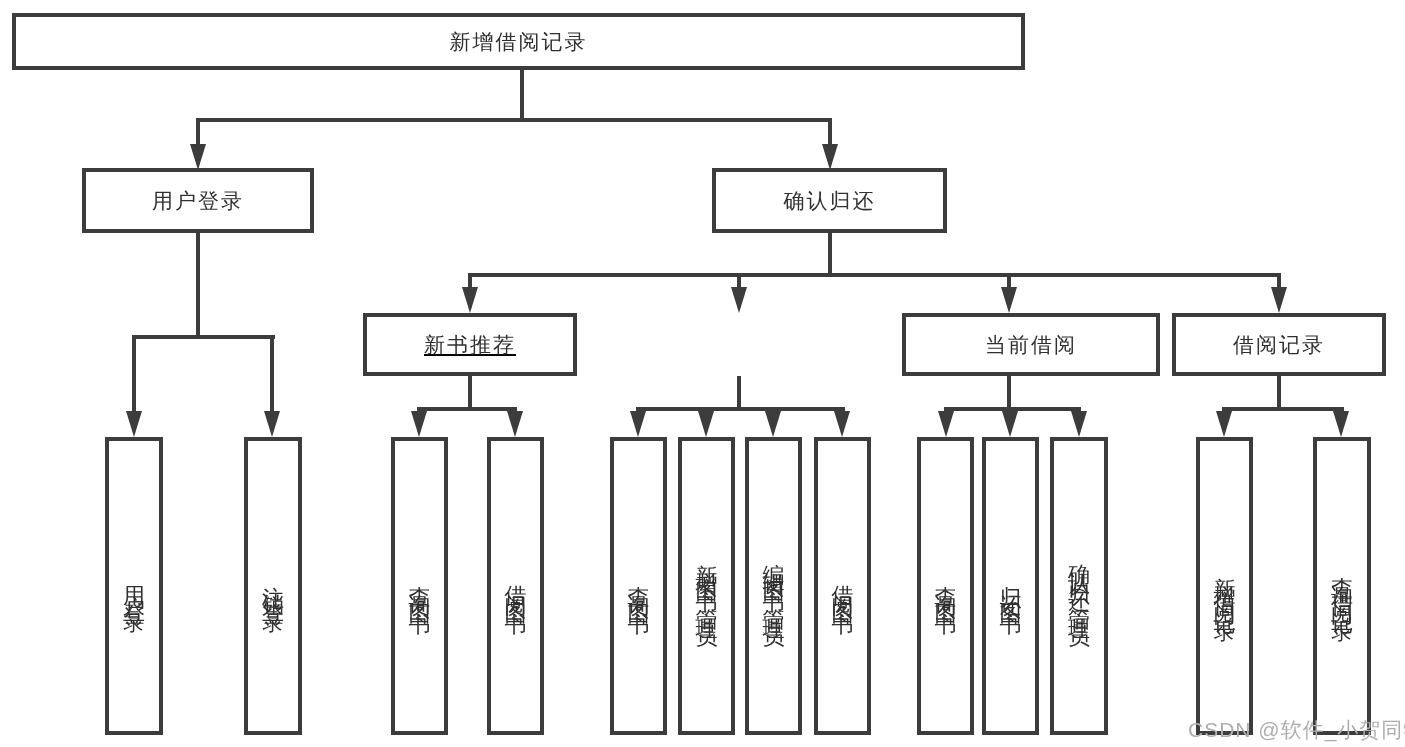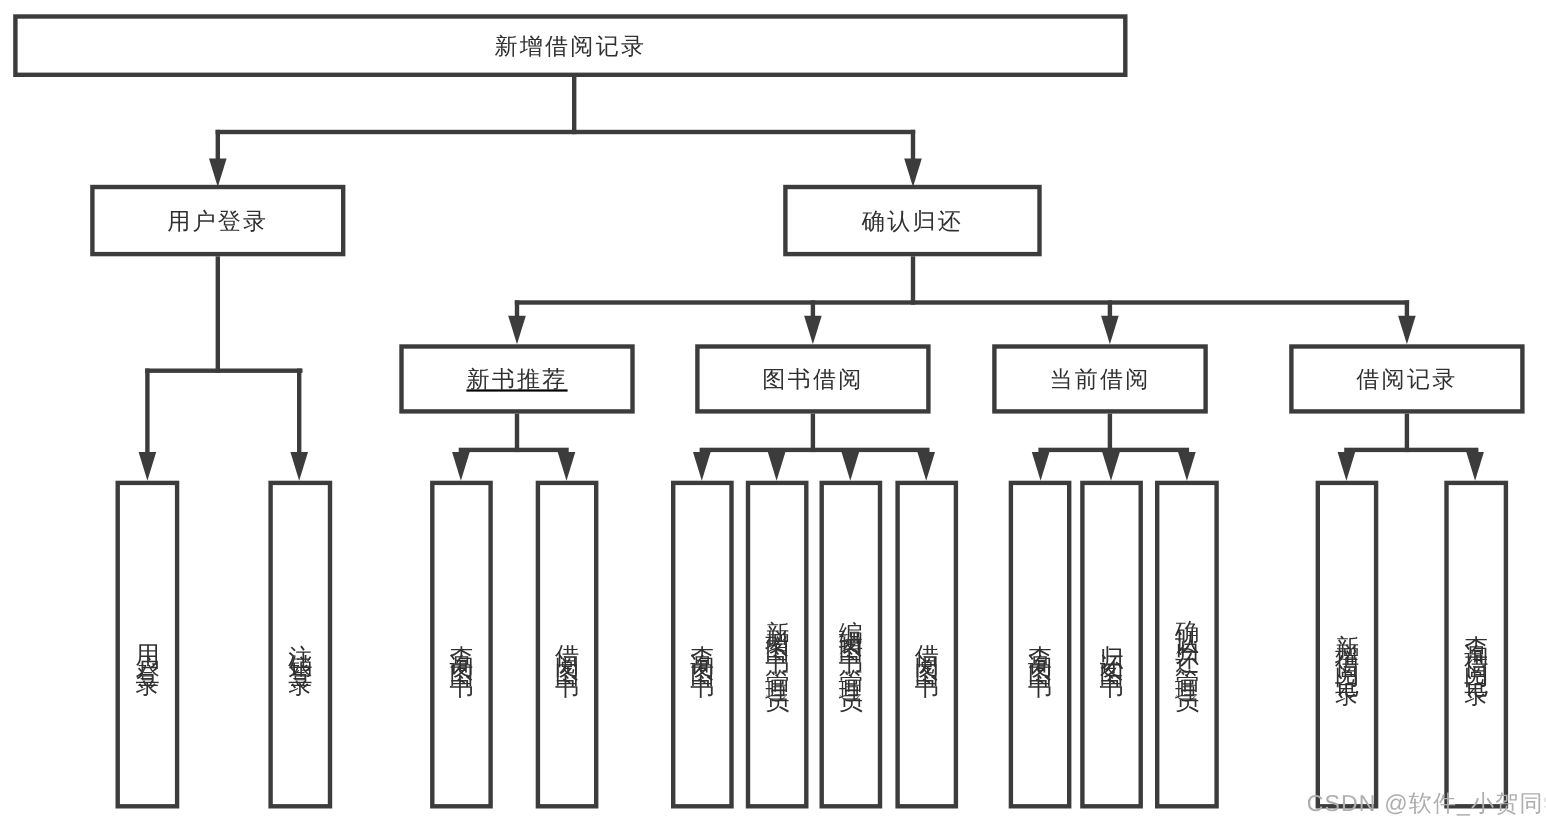--- a/index.html
+++ b/index.html
@@ -72,24 +72,21 @@
     <span class="hlabel">用户登录</span>
   </div>
 
   <div class="box" style="left:712px;top:168px;width:235px;height:65px;">
     <span class="hlabel">确认归还</span>
   </div>
 
   <div class="box" style="left:363px;top:313px;width:214px;height:63px;text-decoration:underline;">
     <span class="hlabel">新书推荐</span>
   </div>
-  <div class="box" style="left:632px;top:313px;width:214px;height:63px;">
-    <span class="hlabel">图书借阅</span>
-  </div>
-  <div class="box" style="left:902px;top:313px;width:196px;height:63px;">
+  <div class="box" style="left:902px;top:313px;width:258px;height:63px;">
     <span class="hlabel">当前借阅</span>
   </div>
   <div class="box" style="left:1172px;top:313px;width:214px;height:63px;">
     <span class="hlabel">借阅记录</span>
   </div>
 
   <div class="box" style="left:105px;top:437px;width:58px;height:298px;">
     <span class="vlabel">用户登录</span>
   </div>
   <div class="box" style="left:244px;top:437px;width:58px;height:298px;">

